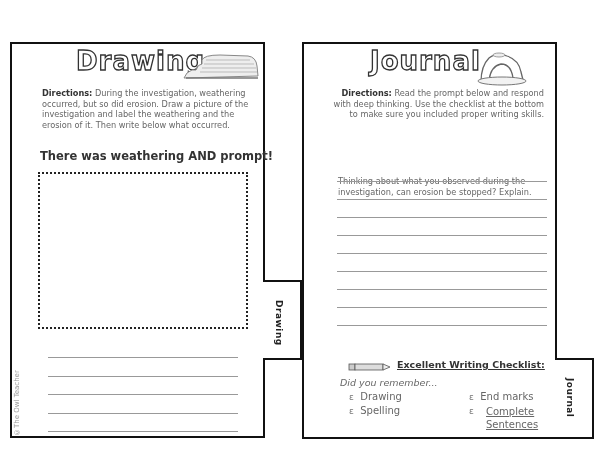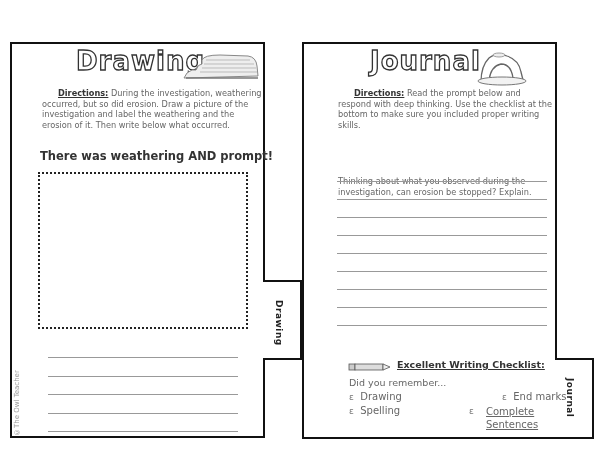--- a/index.html
+++ b/index.html
@@ -2,21 +2,21 @@
 <html><head>
 <meta charset="utf-8">
 <style>
   html,body{margin:0;padding:0;background:#fff;}
   body{width:600px;height:450px;position:relative;overflow:hidden;font-family:"DejaVu Sans",sans-serif;color:#555;}
   .abs{position:absolute;}
   .border{background:#111;}
   .title{font-family:"DejaVu Sans",sans-serif;font-weight:bold;color:#fff;
          -webkit-text-stroke:1.3px #333;letter-spacing:1px;}
   .dir{font-size:8.2px;line-height:10.6px;color:#666;}
-  .dir .lbl{text-decoration:underline;color:#333;font-weight:bold;margin-left:16px;}
+  .dir .lbl{color:#333;font-weight:bold;}
   .line{height:1px;background:#999;}
   .tabtext{font-size:9px;color:#222;font-weight:bold;writing-mode:vertical-rl;letter-spacing:0.5px;}
   .chk{font-size:10px;color:#666;}
   .chk .mark{font-size:9px;color:#777;}
 </style>
 </head>
 <body>
 
 <div>
 
@@ -63,21 +63,21 @@
   <div class="abs border" style="left:555px;top:358px;width:39px;height:2px;"></div>
   <div class="abs border" style="left:592px;top:358px;width:2px;height:81px;"></div>
 
   <div class="abs title" style="left:370px;top:46px;font-size:26px;">Journal</div>
   <svg class="abs" style="left:475px;top:52px;" width="55" height="34" viewBox="0 0 55 34">
     <path d="M6 30 Q6 14 14 6 Q22 0 32 4 Q44 8 46 20 L48 28 M14 28 Q16 14 26 12 Q36 12 38 26" fill="none" stroke="#666" stroke-width="1.3"></path>
     <ellipse cx="27" cy="29" rx="24" ry="4" fill="#f2f2f2" stroke="#777" stroke-width="1"></ellipse>
     <ellipse cx="24" cy="3" rx="6" ry="2" fill="#eee" stroke="#888" stroke-width="0.8"></ellipse>
   </svg>
 
-  <div class="abs dir" style="left:338px;top:88px;width:214px;">
+  <div class="abs dir" style="left:330px;top:88px;width:214px;text-align:right;">
     <span class="lbl">Directions:</span><span> Read the prompt below and respond with deep thinking.  Use the checklist at the bottom to make sure you included proper writing skills.</span>
   </div>
 
   <div class="abs dir" style="left:338px;top:144px;width:214px;margin-top:32px;">Thinking about what you observed during the investigation, can erosion be stopped?  Explain.</div>
 
   <div class="abs line" style="left:337px;top:181px;width:210px;"></div>
   <div class="abs line" style="left:337px;top:199px;width:210px;"></div>
   <div class="abs line" style="left:337px;top:217px;width:210px;"></div>
   <div class="abs line" style="left:337px;top:235px;width:210px;"></div>
   <div class="abs line" style="left:337px;top:253px;width:210px;"></div>
@@ -85,26 +85,26 @@
   <div class="abs line" style="left:337px;top:289px;width:210px;"></div>
   <div class="abs line" style="left:337px;top:307px;width:210px;"></div>
   <div class="abs line" style="left:337px;top:325px;width:210px;"></div>
 
   <svg class="abs" style="left:348px;top:362px;" width="44" height="10" viewBox="0 0 44 10">
     <rect x="1" y="2" width="6" height="6" fill="#ccc" stroke="#555" stroke-width="0.8"></rect>
     <rect x="7" y="2" width="28" height="6" fill="#ddd" stroke="#555" stroke-width="0.8"></rect>
     <path d="M35 2 L42 5 L35 8 Z" fill="#eee" stroke="#555" stroke-width="0.8"></path>
   </svg>
   <div class="abs" style="left:397px;top:359px;font-size:9.5px;color:#333;text-decoration:underline;font-weight:bold;">Excellent Writing Checklist:</div>
-  <div class="abs chk" style="left:349px;top:377px;font-size:9.5px;">Did you remember...</div>
+  <div class="abs chk" style="left:340px;top:377px;font-size:9.5px;font-style:italic;">Did you remember...</div>
 
   <div class="abs chk" style="left:349px;top:391px;">
     <span class="mark">ɛ</span>&nbsp;&nbsp;<span>Drawing</span>
   </div>
-  <div class="abs chk" style="left:469px;top:391px;margin-left:33px;">
+  <div class="abs chk" style="left:469px;top:391px;">
     <span class="mark">ɛ</span>&nbsp;&nbsp;<span>End marks</span>
   </div>
   <div class="abs chk" style="left:349px;top:405px;">
     <span class="mark">ɛ</span>&nbsp;&nbsp;<span>Spelling</span>
   </div>
   <div class="abs chk" style="left:469px;top:405px;width:70px;line-height:13px;">
     <span class="mark" style="position:absolute;left:0;top:0;">ɛ</span>
       <span style="display:block;padding-left:17px;text-decoration:underline;">Complete Sentences</span>
   </div>
 

